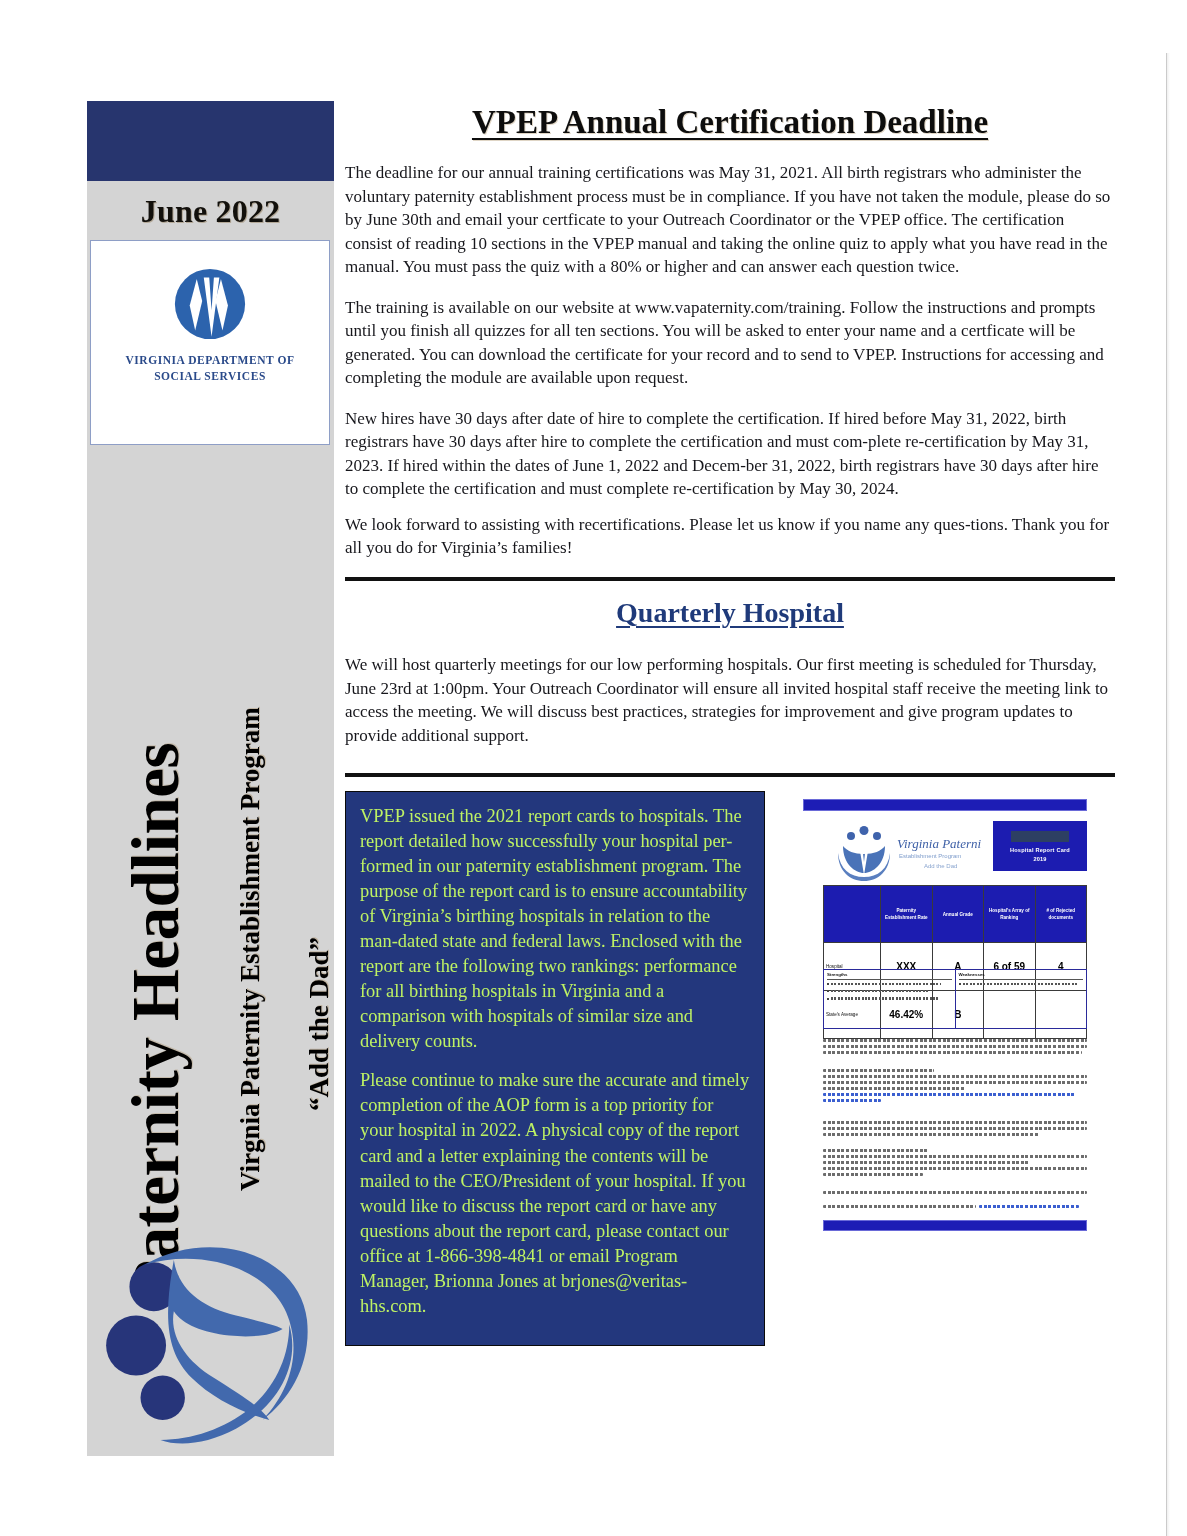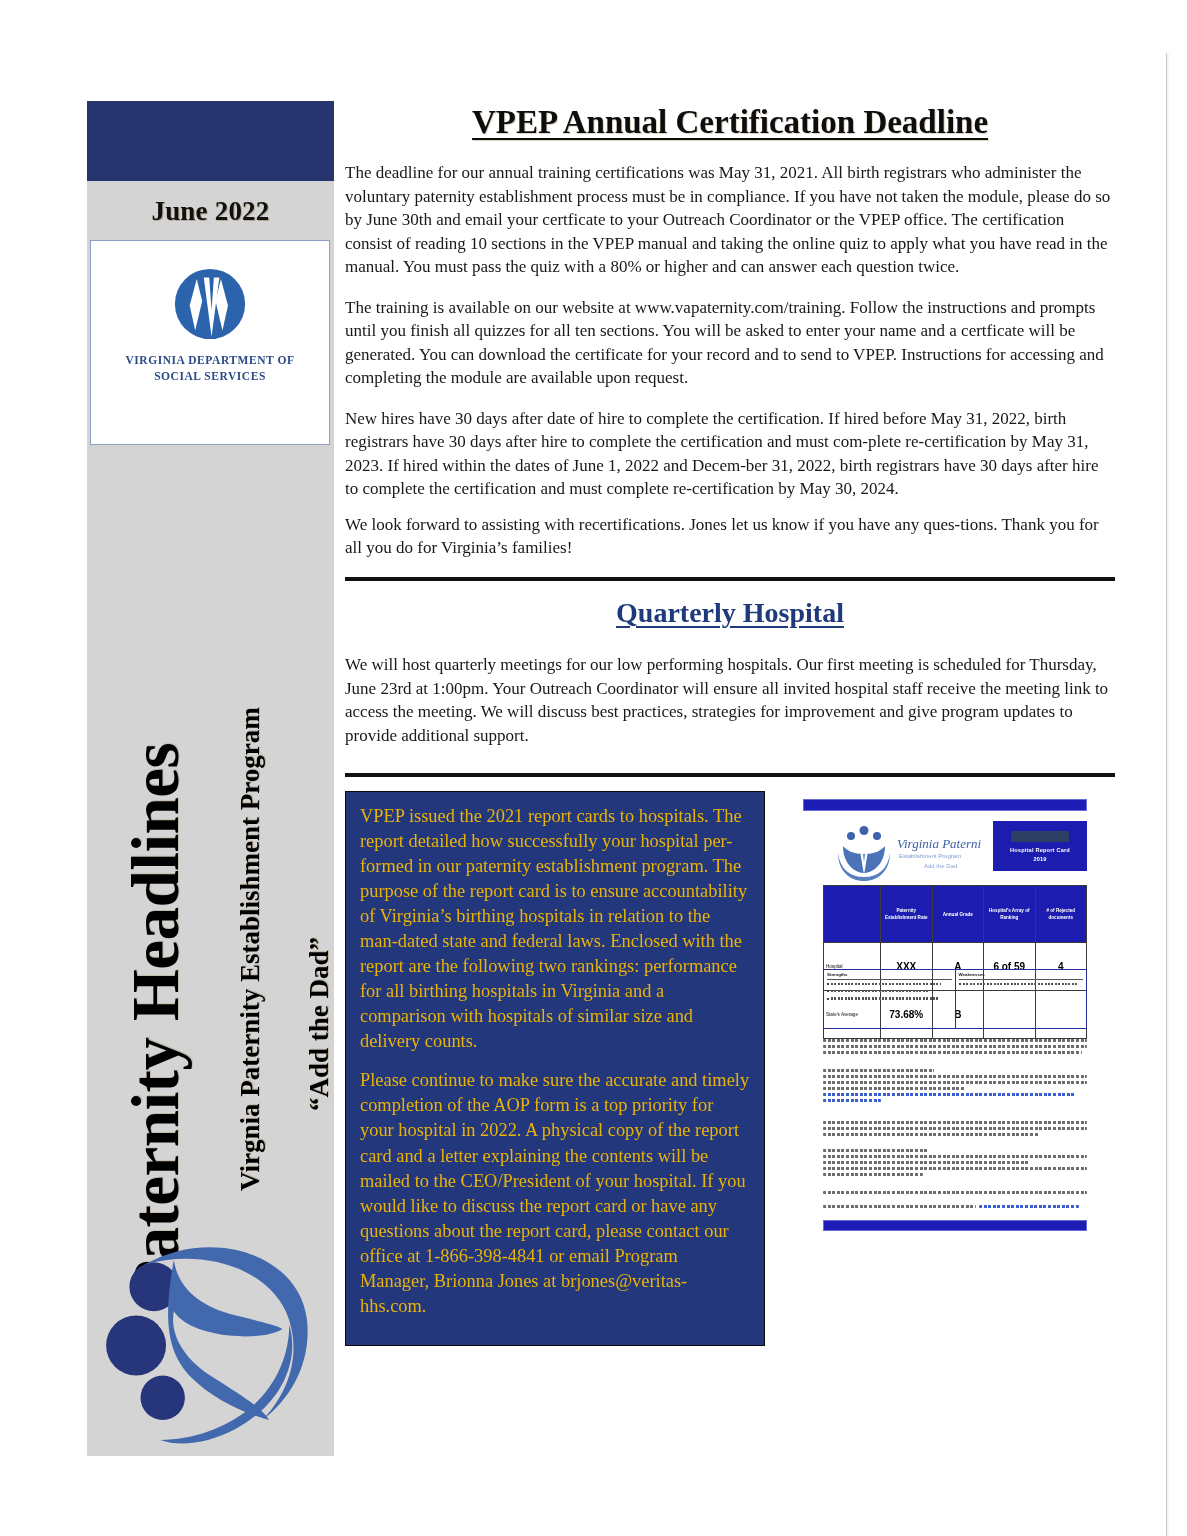--- a/index.html
+++ b/index.html
@@ -10,21 +10,21 @@
   .page-edge{position:absolute;left:1166px;top:53px;width:1px;height:1483px;
              background:linear-gradient(to right,#d8d8d8,#bdbdbd);}
   .page-edge2{position:absolute;left:1167px;top:53px;width:3px;height:1483px;
              background:linear-gradient(to right,#efefef,#ffffff);}
 
   
   .sidebar{position:absolute;left:87px;top:101px;width:247px;height:1355px;background:#d4d4d4;}
   .sidebar-navy{position:absolute;left:0;top:0;width:247px;height:80px;background:#27356e;}
   .sidebar-date{position:absolute;left:0;top:80px;width:247px;height:60px;
                  display:flex;align-items:center;justify-content:center;
-                 font-size:27px;font-weight:bold;color:#12100c;letter-spacing:.2px;
+                 font-size:32px;font-weight:bold;color:#12100c;letter-spacing:.2px;
                  text-shadow:1px 1px 0 rgba(120,90,40,.35);}
   .logo-box{position:absolute;left:3px;top:139px;width:240px;height:205px;
             background:#ffffff;border:1px solid #8e9ec6;box-sizing:border-box;
             display:flex;flex-direction:column;align-items:center;justify-content:flex-start;}
   .vdss-mark{margin-top:24px;width:78px;height:78px;}
   .vdss-caption{margin-top:10px;text-align:center;font-size:11.5px;line-height:1.35;
                 letter-spacing:.55px;color:#2a4a8a;font-weight:bold;
                 font-family:"Liberation Serif",serif;}
 
   
@@ -58,21 +58,21 @@
   h2.sect-blue{margin:6px 0 24px 0;text-align:center;font-size:28px;font-weight:bold;
                color:#1f3a7a;text-decoration:underline;text-underline-offset:4px;
                text-decoration-thickness:2px;}
   h2.sect-black{margin:6px 0 14px 0;text-align:center;font-size:31px;font-weight:bold;
                 color:#0d0d0d;text-shadow:1px 1px 0 rgba(140,105,45,.28);}
 
   
   .bottom{position:relative;display:flex;gap:20px;align-items:flex-start;}
   .blue-box{width:420px;background:#23377d;border:1.5px solid #0a0a0a;
             box-sizing:border-box;padding:12px 14px 14px 14px;}
-  .blue-box p{margin:0 0 14px 0;color:#eab308;font-size:18.4px;line-height:1.36;}
+  .blue-box p{margin:0 0 14px 0;color:#bef264;font-size:18.4px;line-height:1.36;}
   .blue-box p:last-child{margin-bottom:12px;}
 
   
   .rc{position:absolute;left:452px;top:8px;width:296px;height:448px;background:#fff;}
   .rc-topbar{position:absolute;left:6px;top:0;width:284px;height:12px;
              background:#1d1db5;border:1px solid #6a6ad8;box-sizing:border-box;}
   .rc-logo{position:absolute;left:34px;top:24px;width:150px;height:58px;}
   .rc-badge{position:absolute;left:196px;top:22px;width:94px;height:50px;
             background:#1c1cb0;display:flex;flex-direction:column;
             align-items:center;justify-content:center;gap:3px;}
@@ -155,21 +155,21 @@
   </svg>
 
 </div>
 
 <div class="main">
 
   <h1 class="headline">VPEP Annual Certification Deadline</h1>
   <p class="body">The deadline for our annual training certifications was May 31, 2021. All birth registrars who administer the voluntary paternity establishment process must be in compliance. If you have not taken the module, please do so by June 30th and email your certficate to your Outreach Coordinator or the VPEP office. The certification consist of reading 10 sections in the VPEP manual and taking the online quiz to apply what you have read in the manual. You must pass the quiz with a 80% or higher and can answer each question twice.</p>
   <p class="body">The training is available on our website at www.vapaternity.com/training. Follow the instructions and prompts until you finish all quizzes for all ten sections. You will be asked to enter your name and a certficate will be generated. You can download the certificate for your record and to send to VPEP. Instructions for accessing and completing the module are available upon request.</p>
   <p class="body tight">New hires have 30 days after date of hire to complete the certification. If hired before May 31, 2022, birth registrars have 30 days after hire to complete the certification and must com-plete re-certification by May 31, 2023. If hired within the dates of June 1, 2022 and Decem-ber 31, 2022, birth registrars have 30 days after hire to complete the certification and must complete re-certification by May 30, 2024.</p>
-  <p class="body">We  look forward to assisting with recertifications. Jones let us know if you have any ques-tions. Thank you for all you do for Virginia’s families!</p>
+  <p class="body">We  look forward to assisting with recertifications. Please let us know if you name any ques-tions. Thank you for all you do for Virginia’s families!</p>
 
   <hr class="rule">
 
   <h2 class="sect-blue">Quarterly Hospital</h2>
   <p class="body">We will host quarterly meetings for our low performing hospitals. Our first meeting is scheduled for Thursday, June 23rd at 1:00pm. Your Outreach Coordinator will ensure all invited hospital staff  receive the meeting link to access the meeting. We will discuss best practices, strategies for improvement and give program updates to provide additional support.</p>
 
   <hr class="rule2">
 
 
   <div class="bottom">
@@ -216,21 +216,21 @@
         <tbody>
           <tr>
             <td class="rowlab">Hospital</td>
             <td class="val">XXX</td>
             <td class="val">A</td>
             <td class="val">6 of 59</td>
             <td class="val">4</td>
           </tr>
           <tr>
             <td class="rowlab">State's Average</td>
-            <td class="val">73.68%</td>
+            <td class="val">46.42%</td>
             <td class="val">B</td>
             <td class="val"></td>
             <td class="val"></td>
           </tr>
         </tbody>
       </table>
 
       <div class="sw-box">
         <div class="sw-half left">
           <div class="sw-title">Strengths</div>

